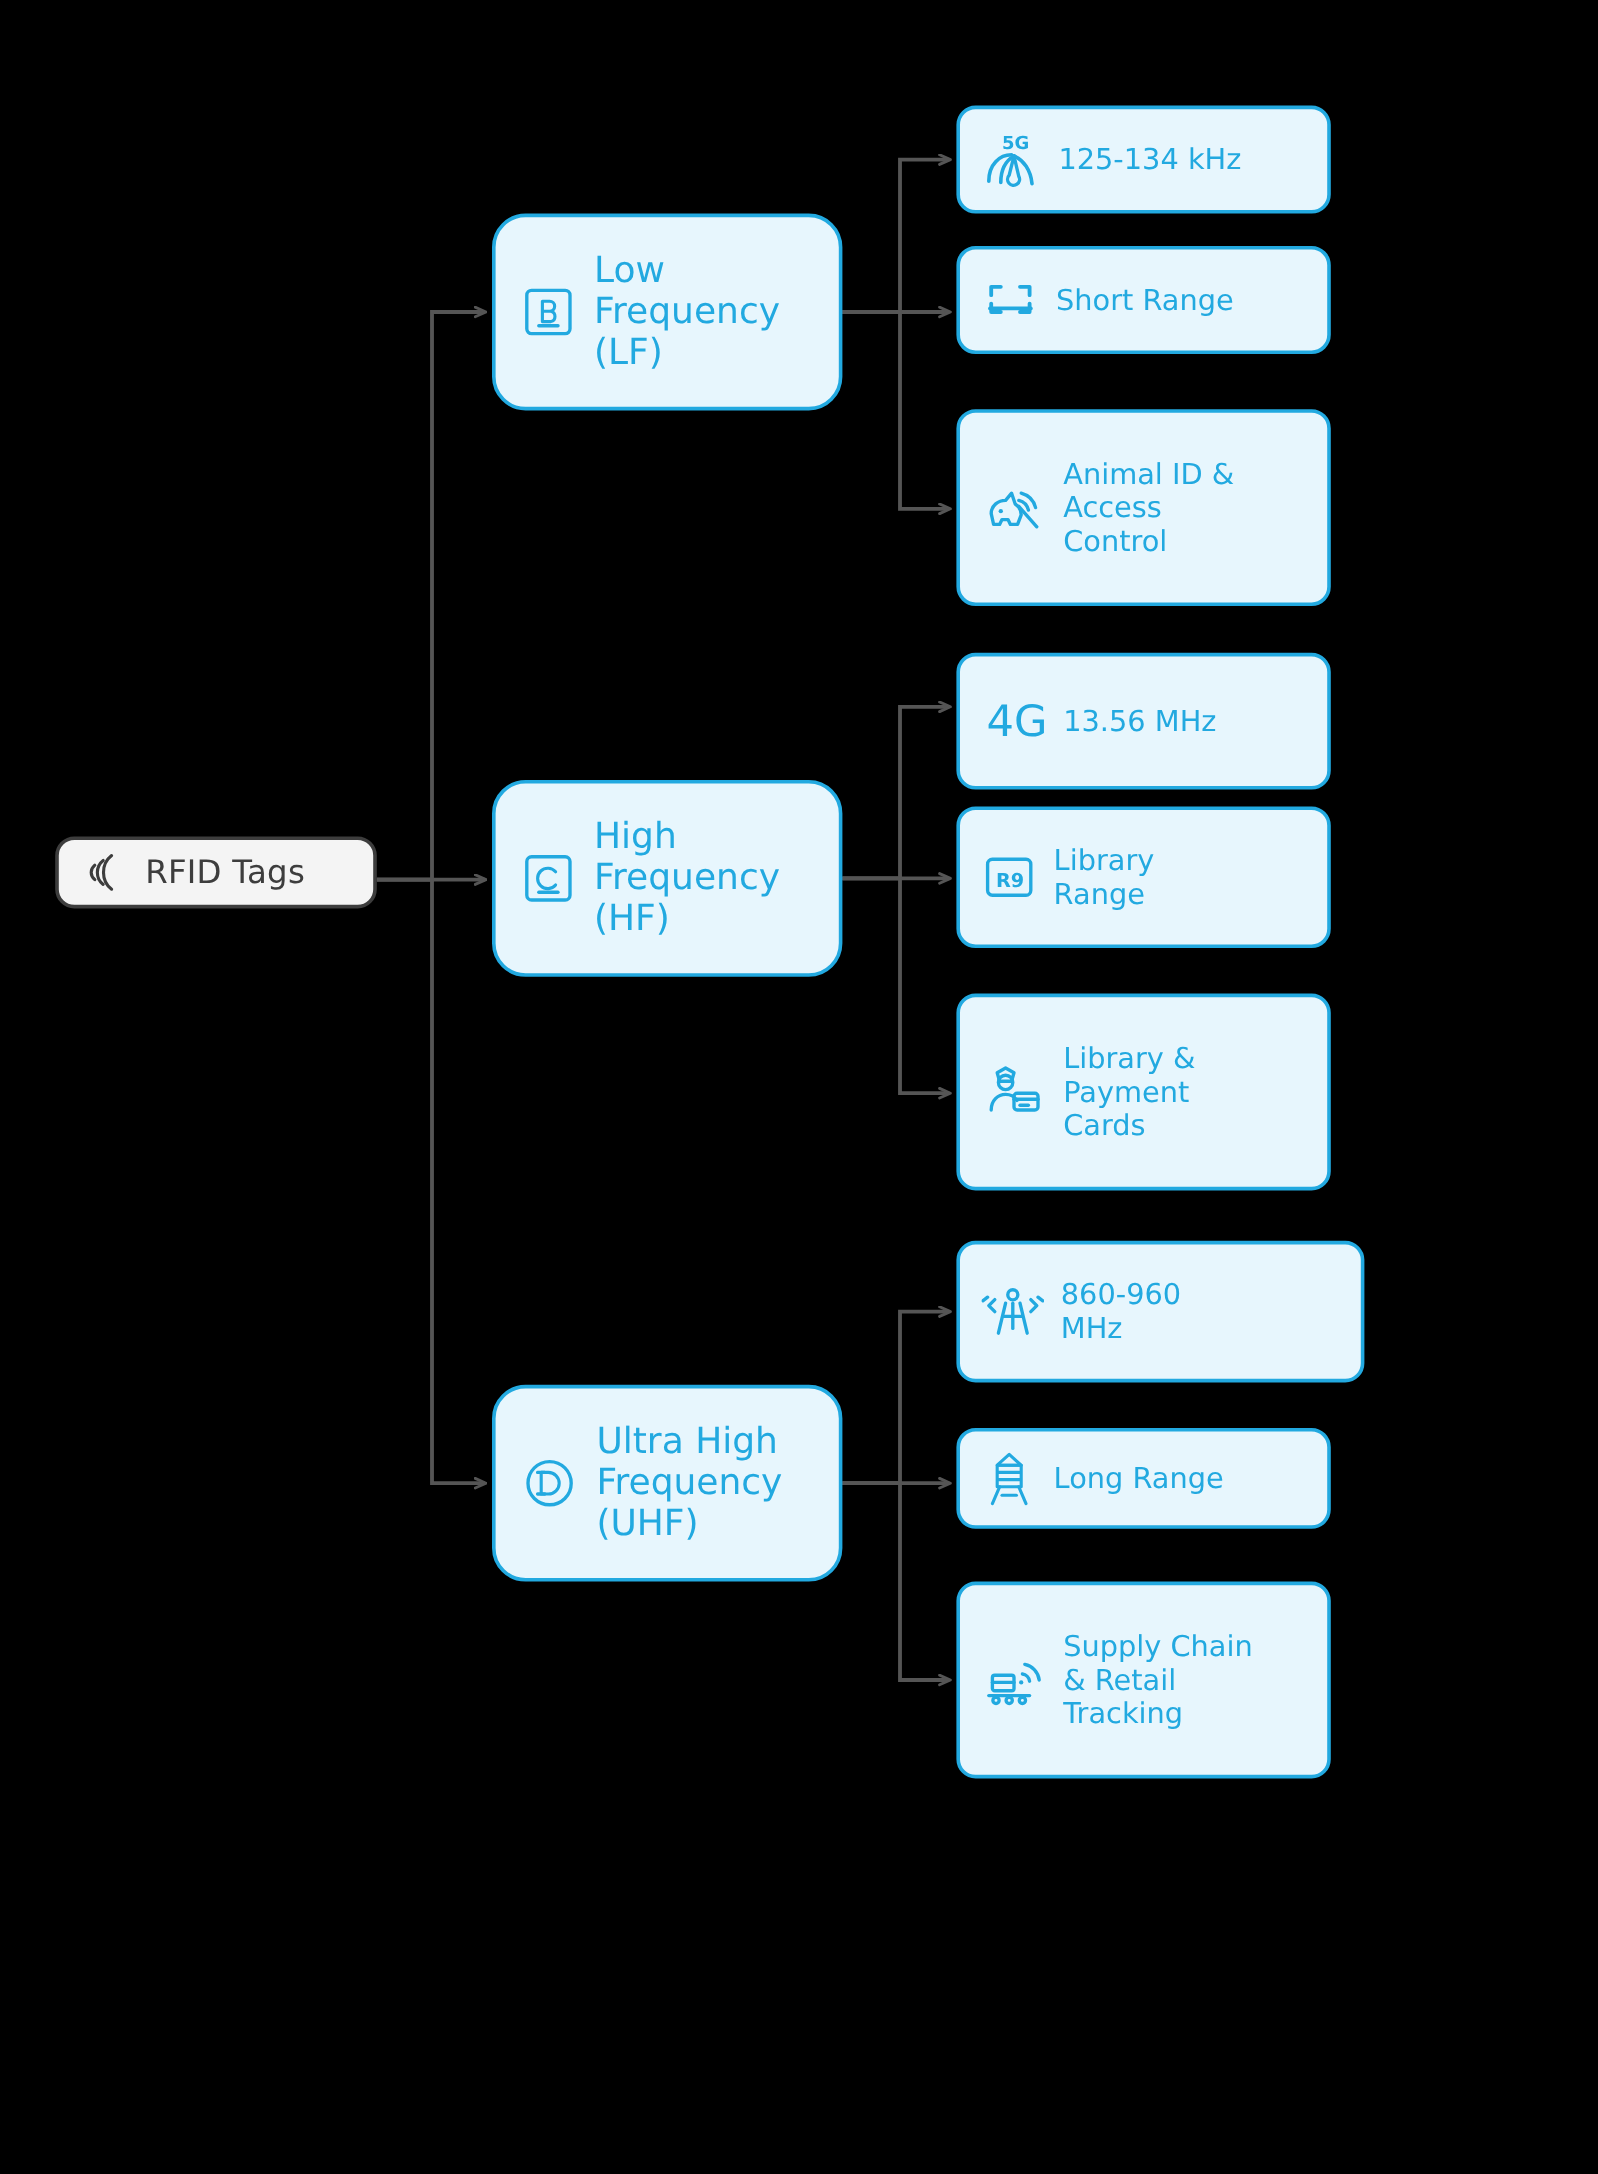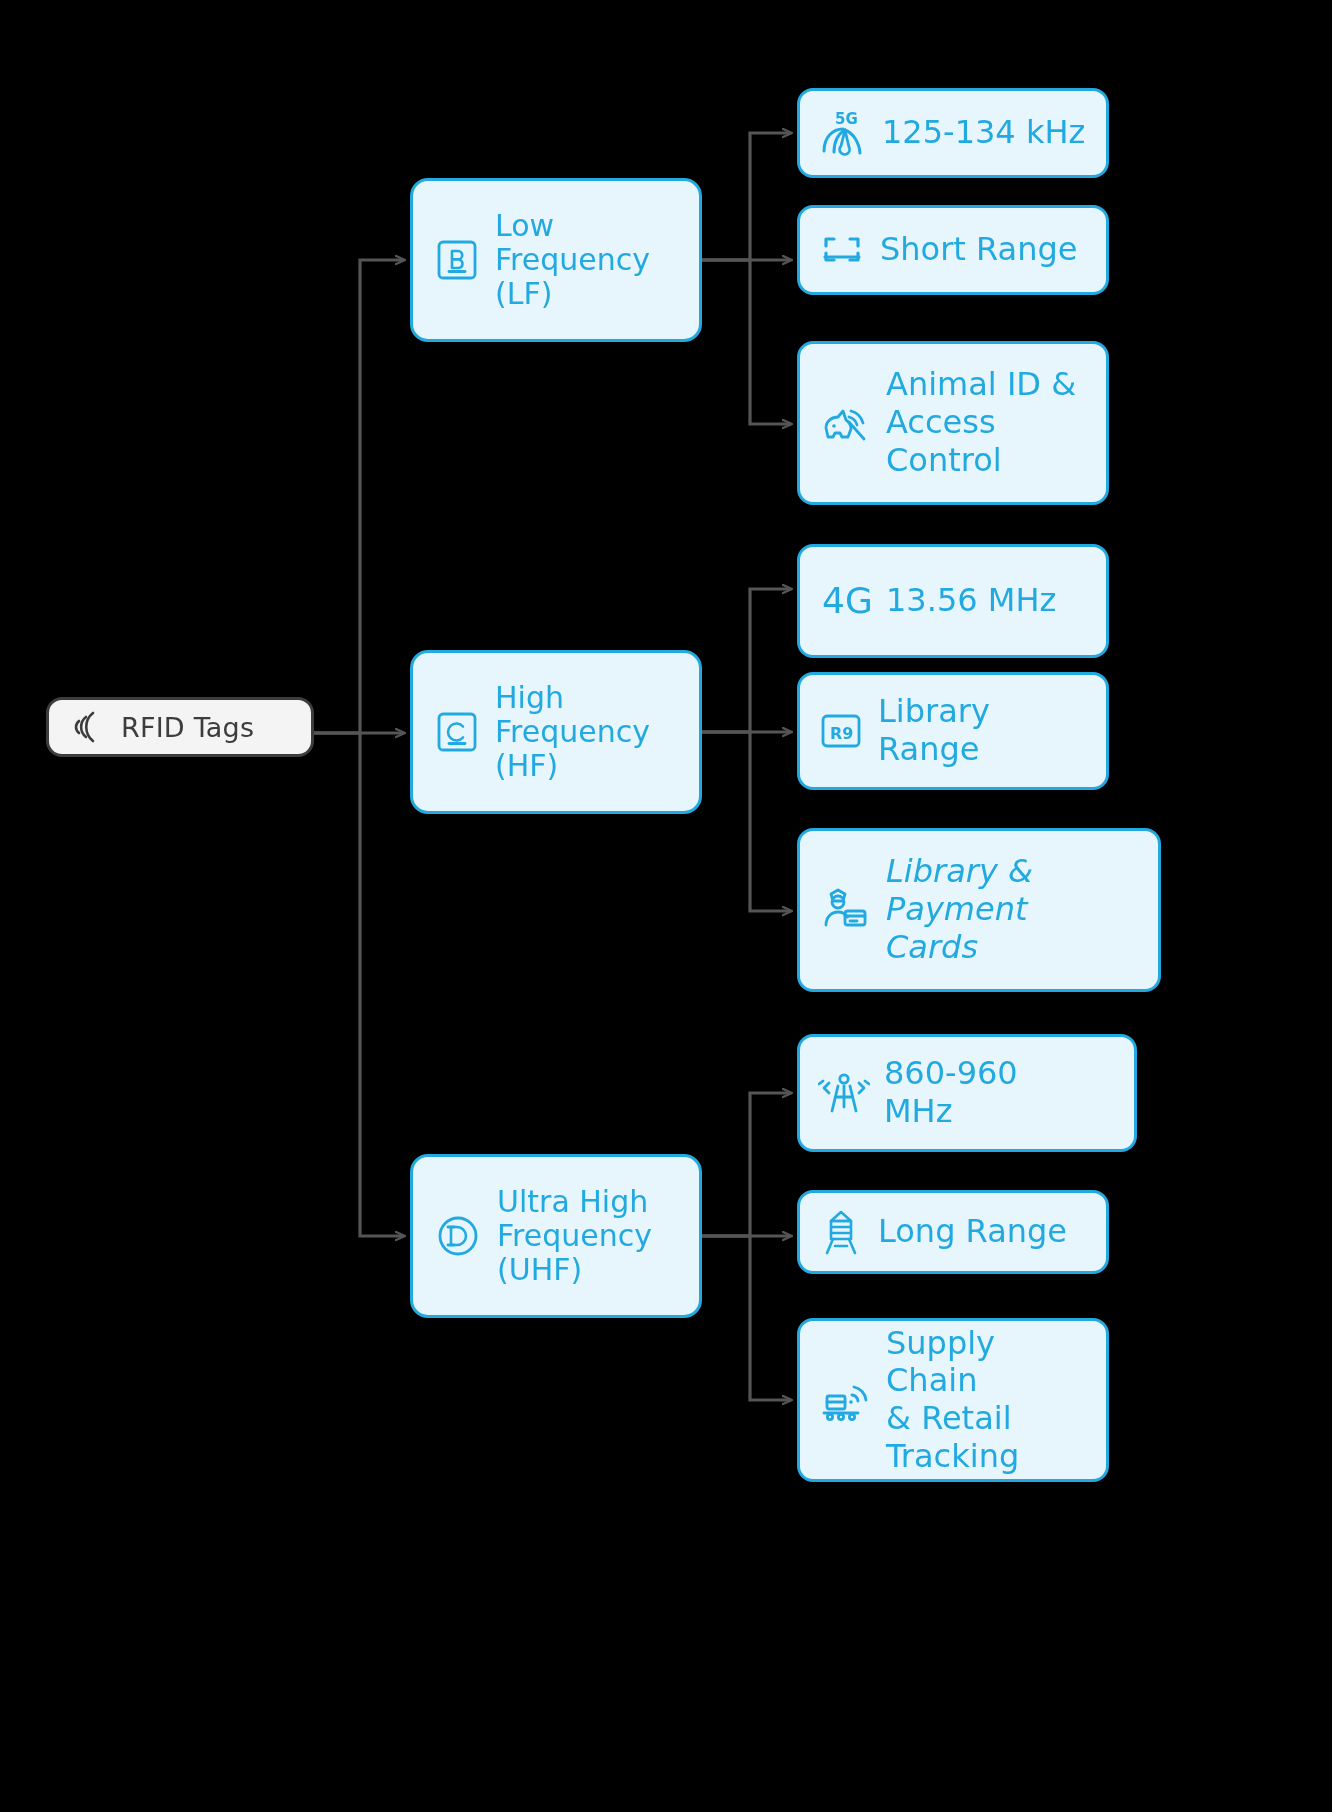--- a/index.html
+++ b/index.html
@@ -12,39 +12,39 @@
         border-radius:14px;}
   .node .ico{flex:0 0 auto;display:flex;align-items:center;justify-content:center;}
   .node .lbl{white-space:pre-line;}
 
   
   .root{left:46px;top:697px;width:268px;height:60px;background:#f4f4f4;
         border:3px solid #3d3d3d;border-radius:16px;padding:0 18px;gap:18px;}
   .root .lbl{color:#3d3d3d;font-size:27px;letter-spacing:.2px;}
 
   
-  .branch{background:#e7f6fd;border:3px solid #22a9e0;border-radius:18px;
+  .branch{background:#e7f6fd;border:3px solid #22a9e0;border-radius:28px;
           padding:0 16px 0 22px;gap:16px;}
   .branch .lbl{color:#22a9e0;font-size:30px;line-height:1.13;}
 
   .b-lf{left:410px;top:178px;width:292px;height:164px;}
   .b-hf{left:410px;top:650px;width:292px;height:164px;}
   .b-uhf{left:410px;top:1154px;width:292px;height:164px;}
 
   
   .leaf{background:#e7f6fd;border:3px solid #22a9e0;border-radius:16px;
         padding:0 14px 0 18px;gap:14px;}
-  .leaf .lbl{color:#22a9e0;font-size:32px;line-height:1.18;}
+  .leaf .lbl{color:#22a9e0;font-size:24px;line-height:1.18;}
 
   .l1{left:797px;top:88px;width:312px;height:90px;}
   .l2{left:797px;top:205px;width:312px;height:90px;}
   .l3{left:797px;top:341px;width:312px;height:164px;}
   .l4{left:797px;top:544px;width:312px;height:114px;}
   .l5{left:797px;top:672px;width:312px;height:118px;}
-  .l6{left:797px;top:828px;width:364px;height:164px;font-style:italic;}
+  .l6{left:797px;top:828px;width:312px;height:164px;}
   .l7{left:797px;top:1034px;width:340px;height:118px;}
   .l8{left:797px;top:1190px;width:312px;height:84px;}
   .l9{left:797px;top:1318px;width:312px;height:164px;}
 </style>
 </head>
 <body>
 
 <div id="canvas">
 
   <svg class="links" viewBox="0 0 1332 1812" xmlns="http://www.w3.org/2000/svg">

